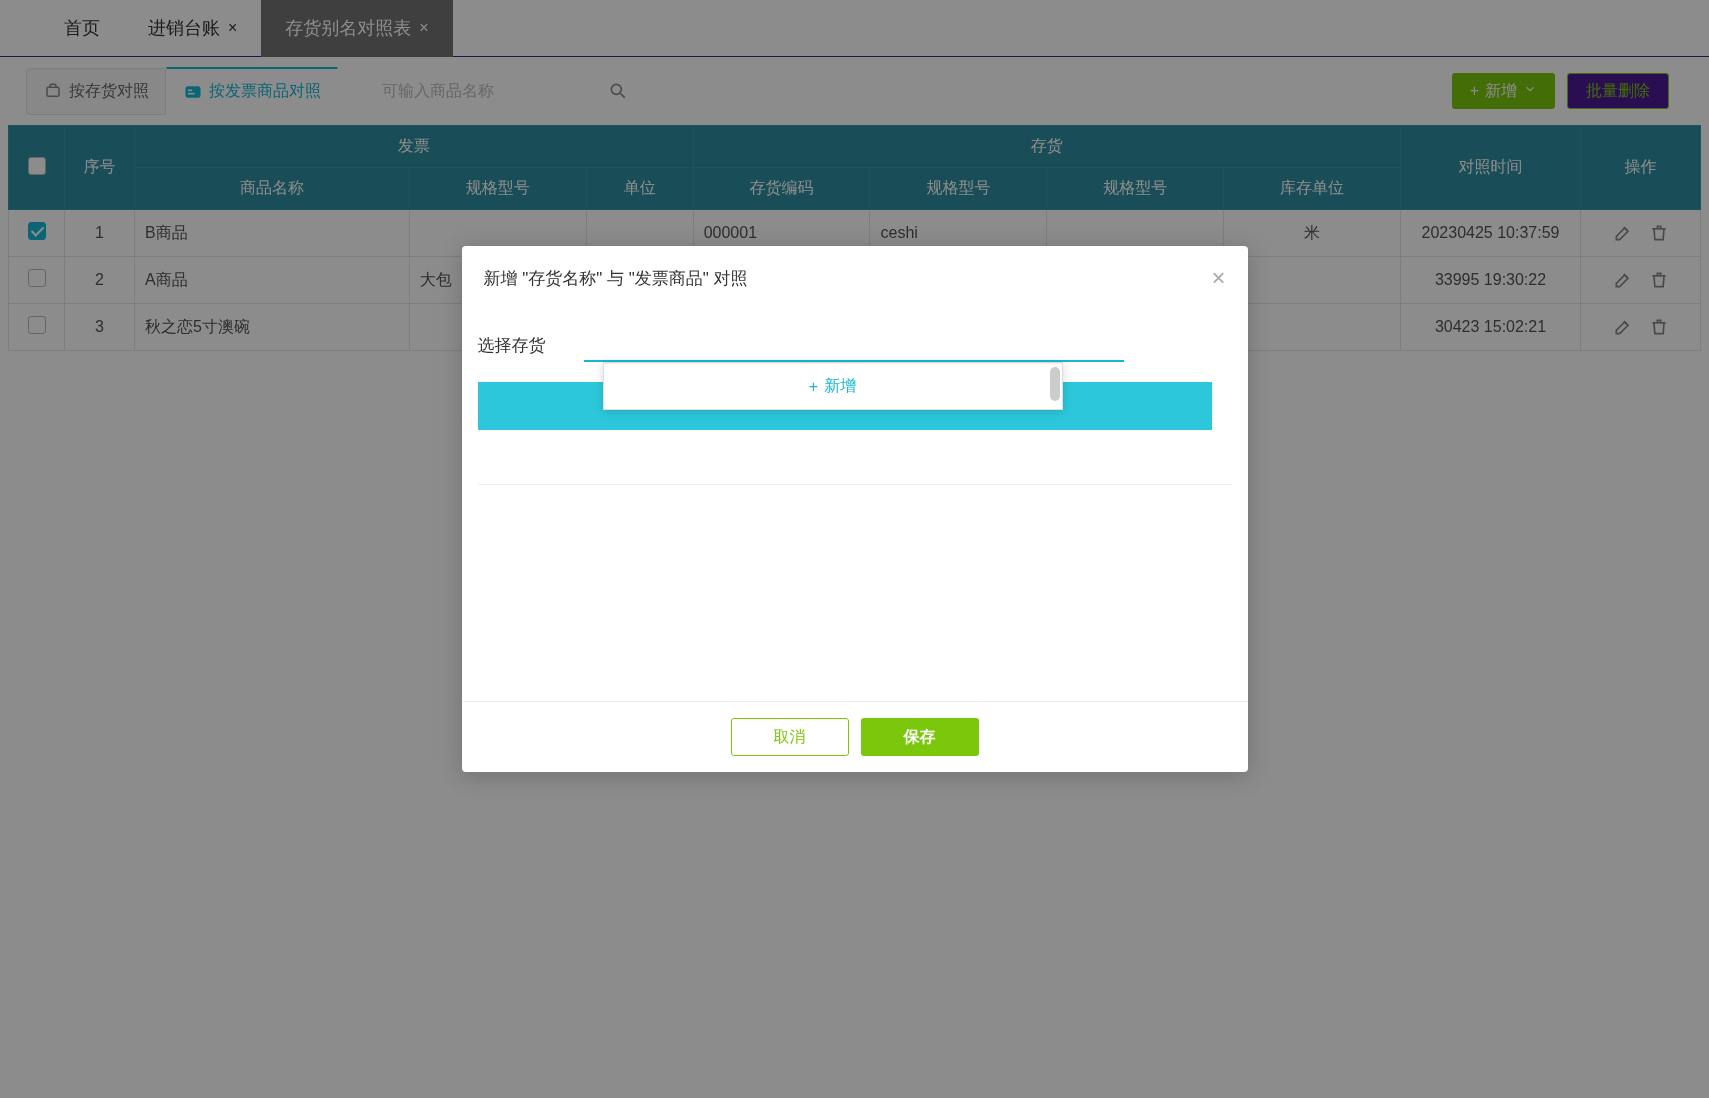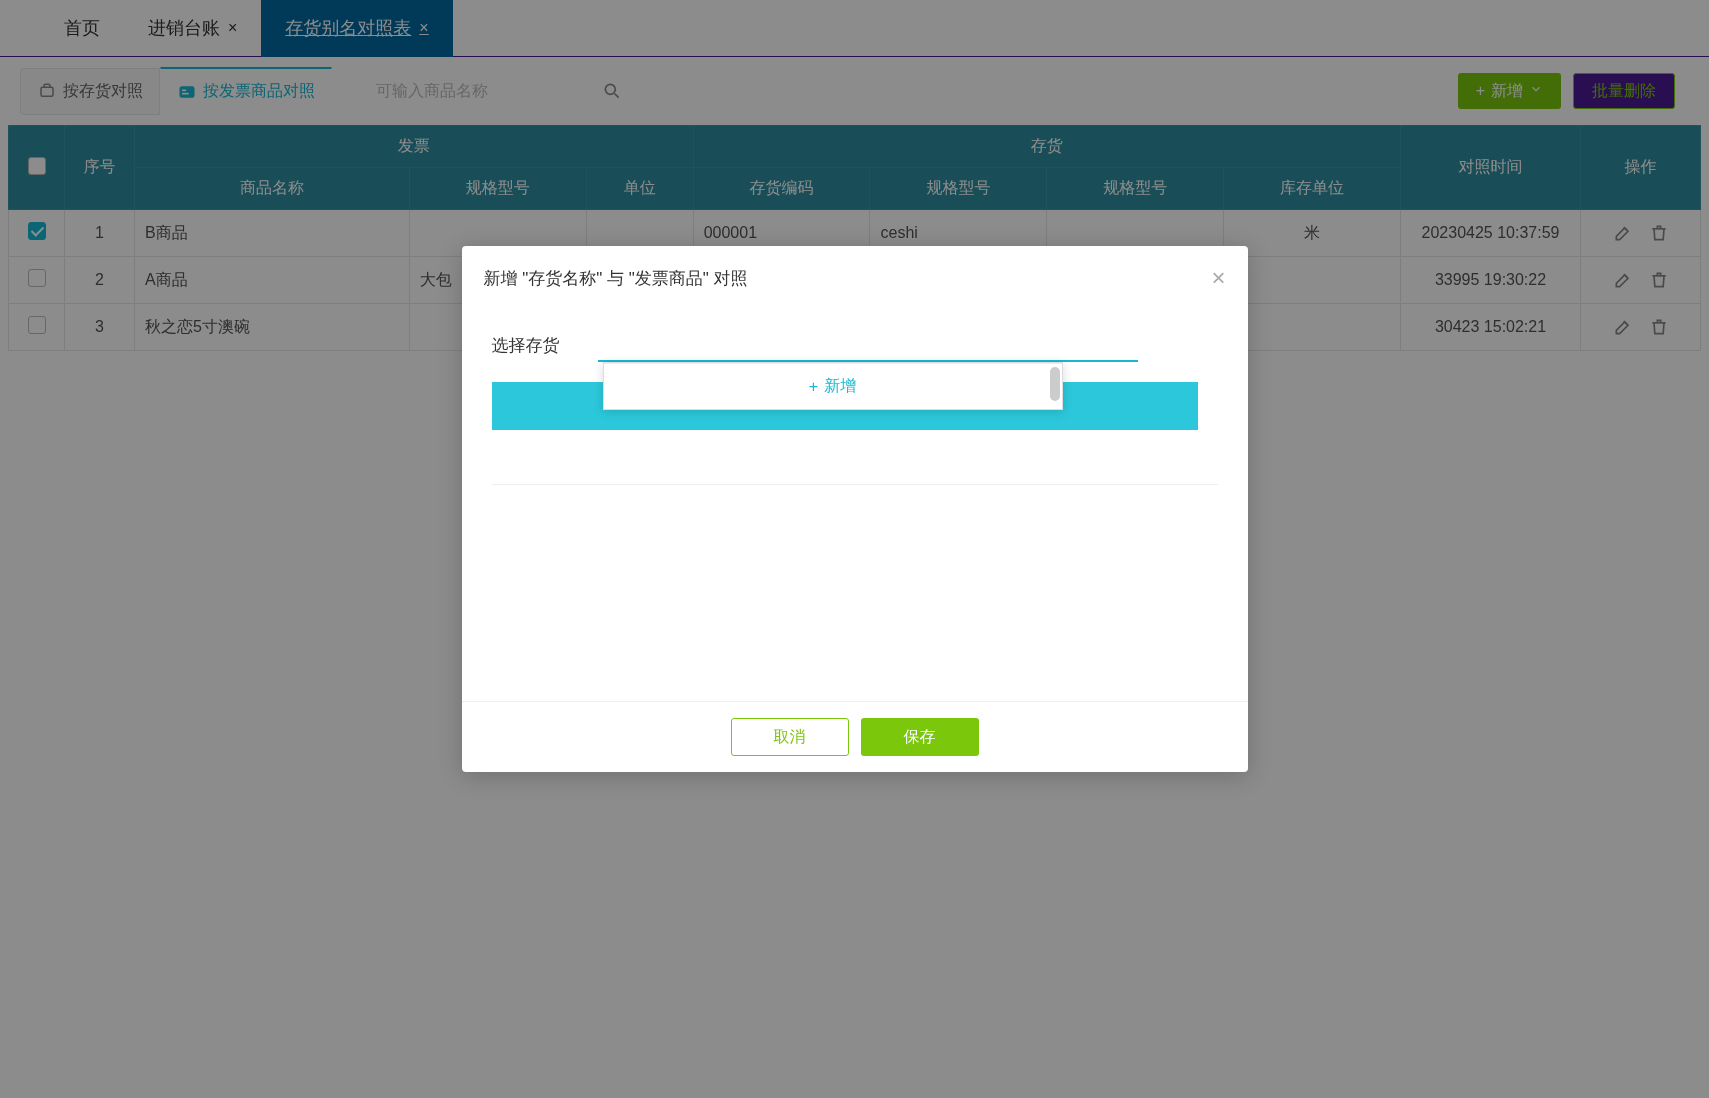--- a/index.html
+++ b/index.html
@@ -1,25 +1,25 @@
 <!DOCTYPE html>
 <html><head>
 <meta charset="utf-8">
 <style>
 * { margin: 0; padding: 0; box-sizing: border-box; font-family: "Microsoft YaHei", Arial, sans-serif; }
 body { background: #fff; font-size: 14px; color: #333; width: 1709px; height: 1098px; position: relative; overflow: hidden; }
 
 
 .tabs-bar { display: flex; align-items: center; height: 57px; border-bottom: 1px solid #4c1d95; padding-left: 40px; }
 .tab { padding: 0 24px; height: 57px; display: flex; align-items: center; gap: 8px; font-size: 18px; color: #333; cursor: pointer; }
-.tab.active { background: #0369a1; color: #fff; text-decoration: underline; }
+.tab.active { background: #737373; color: #fff; }
 .tab .close { font-size: 16px; color: inherit; }
 
 
-.toolbar { display: flex; align-items: center; padding: 10px 20px; gap: 0; background: #fff; }
+.toolbar { display: flex; align-items: center; padding: 10px 26px; gap: 0; background: #fff; }
 .view-tab { padding: 12px 16px; font-size: 16px; color: #666; display: flex; align-items: center; gap: 6px; cursor: pointer; border: 1px solid transparent; }
 .view-tab.inactive { background: #f7f7f7; border: 1px solid #e5e5e5; border-radius: 4px 0 0 4px; }
 .view-tab.active { color: #14b8d4; border-top: 2px solid #14b8d4; background: #fff; }
 .view-icon { width: 20px; height: 20px; display: inline-flex; align-items: center; justify-content: center; }
 .search-wrap { margin-left: 36px; position: relative; }
 .search-input { width: 260px; height: 36px; border: none; border-bottom: 1px solid transparent; padding: 0 36px 0 8px; font-size: 16px; color: #333; background: transparent; }
 .search-input::placeholder { color: #bbb; }
 .search-icon { position: absolute; right: 6px; top: 8px; color: #888; }
 .toolbar-right { margin-left: auto; display: flex; gap: 12px; padding-right: 14px; }
 .btn-add { background: #7ac70c; color: #fff; border: none; height: 36px; padding: 0 18px; border-radius: 3px; font-size: 16px; display: flex; align-items: center; gap: 6px; cursor: pointer; }
@@ -37,40 +37,40 @@
 .action-icon { width: 20px; height: 20px; color: #888; cursor: pointer; }
 
 
 .overlay { position: absolute; inset: 0; background: rgba(0,0,0,0.45); z-index: 10; }
 
 
 .modal { position: absolute; left: 50%; top: 246px; transform: translateX(-50%); width: 786px; height: 526px; background: #fff; border-radius: 4px; z-index: 20; box-shadow: 0 4px 24px rgba(0,0,0,.2); display: flex; flex-direction: column; }
 .modal-header { padding: 18px 22px; display: flex; align-items: center; }
 .modal-title { font-size: 17px; color: #333; }
 .modal-close { margin-left: auto; font-size: 24px; color: #aaa; cursor: pointer; }
-.modal-body { padding: 10px 30px; flex: 1; position: relative; }
+.modal-body { padding: 10px 16px; flex: 1; position: relative; }
 .form-row { display: flex; align-items: center; gap: 16px; margin-top: 8px; }
 .form-label { font-size: 17px; color: #333; width: 90px; }
 .inv-input-wrap { position: relative; flex: 1; }
 .inv-input { width: 540px; height: 34px; border: none; border-bottom: 2px solid #14b8d4; font-size: 16px; padding: 0 6px; outline: none; }
 .header-strip { margin-top: 20px; height: 48px; background: #2cc7db; width: calc(100% - 20px); }
 
 
 .dropdown { position: absolute; left: 141px; top: 52px; width: 460px; background: #fff; border: 1px solid #ddd; box-shadow: 0 2px 10px rgba(0,0,0,.15); z-index: 30; }
 .dd-row { display: flex; padding: 12px 14px; font-size: 16px; color: #555; cursor: pointer; align-items: center; }
 .dd-code { width: 100px; }
 .dd-name { flex: 1; }
 .dd-unit { width: 40px; text-align: right; }
 .dd-scrollbar { position: absolute; right: 2px; top: 4px; width: 10px; height: 34px; background: #ccc; border-radius: 5px; }
 .dd-add { text-align: center; color: #14b8d4; padding: 12px; font-size: 16px; border-top: 1px solid #eee; cursor: pointer; display: flex; align-items: center; justify-content: center; gap: 6px; }
 .footer-line { border-top: 1px solid #eee; margin-top: 54px; }
 
 .modal-footer { border-top: 1px solid #eee; padding: 16px; display: flex; justify-content: center; gap: 12px; }
 .btn-cancel { width: 118px; height: 38px; background: #fff; border: 1px solid #7ac70c; color: #7ac70c; border-radius: 3px; font-size: 16px; cursor: pointer; }
-.btn-save { width: 118px; height: 38px; background: #7ac70c; border: none; color: #fff; border-radius: 3px; font-size: 16px; cursor: pointer; }
+.btn-save { width: 118px; height: 38px; background: #7ac70c; border: none; color: #fff; border-radius: 3px; font-size: 16px; cursor: pointer; font-weight: bold; }
 </style>
 </head>
 <body>
 
 <div class="tabs-bar">
   <div class="tab">
     <span>首页</span>
   </div>
   <div class="tab">
     <span>进销台账</span>

